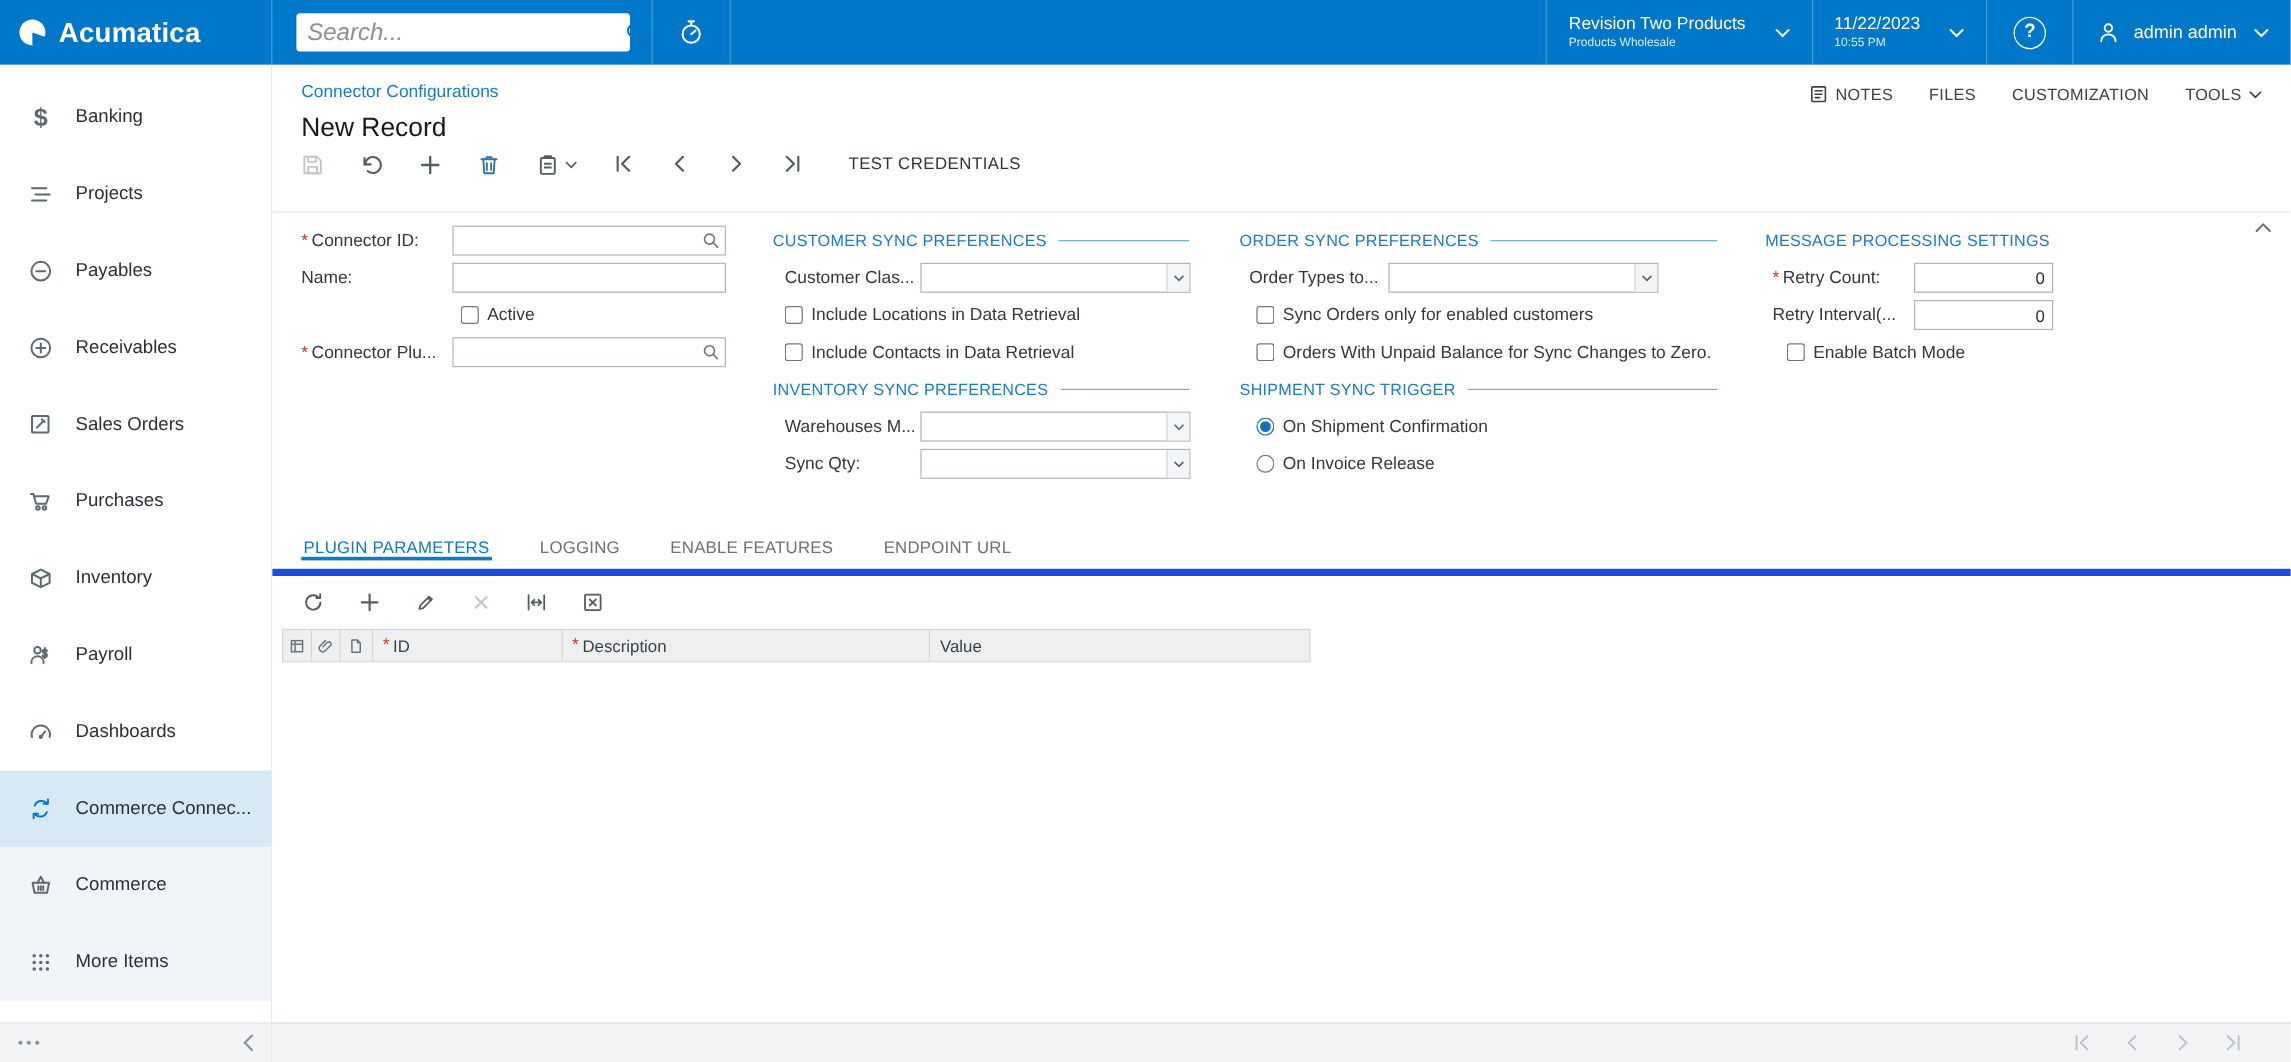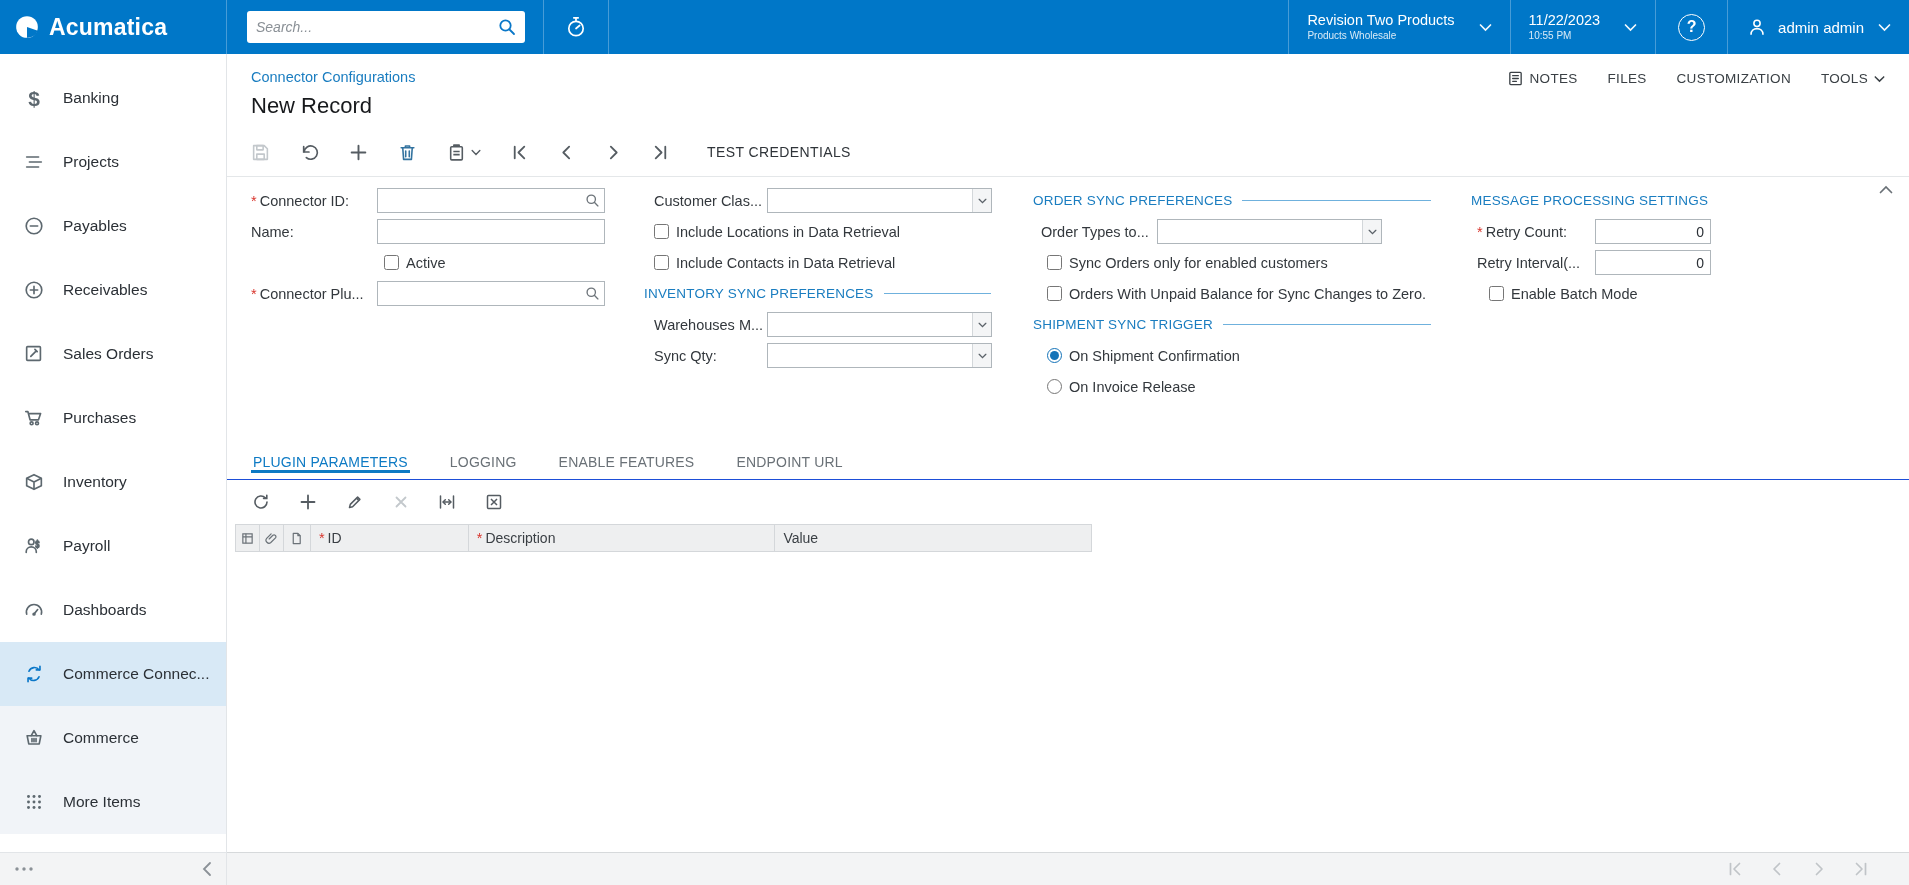--- a/index.html
+++ b/index.html
@@ -8,21 +8,21 @@
   svg{flex-shrink:0;display:block}
   .app{width:1909px;height:885px;display:flex;flex-direction:column}
 
   
   .topbar{height:54px;background:#0077c8;color:#fff;display:flex;align-items:stretch;flex-shrink:0}
   .logo-area{width:227px;display:flex;align-items:center;gap:9px;padding-left:14px;
     border-right:1px solid rgba(255,255,255,.28);cursor:pointer}
   .logo-text{font-size:23px;font-weight:bold;letter-spacing:.2px}
   .search-wrap{display:flex;align-items:center;padding-left:20px}
   .search-box{width:278px;height:32px;background:#fff;border-radius:3px;display:flex;align-items:center;padding:0 9px}
-  .search-box input{flex:1;border:none;outline:none;font-size:14px;color:#3c4247;background:transparent;
+  .search-box input{flex:1;border:none;outline:none;font-size:20px;color:#3c4247;background:transparent;
     font-family:inherit}
   .search-box input::placeholder{font-style:italic;color:#8a9096}
   .seg{display:flex;align-items:center;border-left:1px solid rgba(255,255,255,.28);padding:0 18px}
   .timer-seg{margin-left:18px;border-right:1px solid rgba(255,255,255,.28);padding:0 20px;cursor:pointer}
   .spacer{flex:1}
   .two-line{display:flex;flex-direction:column;justify-content:center;line-height:1.25}
   .two-line .l1{font-size:14.5px}
   .two-line .sub{font-size:10px;opacity:.85;margin-top:1px}
   .seg .chev{margin-left:24px;opacity:.95}
   .help-seg{padding:0 22px;cursor:pointer}
@@ -47,21 +47,21 @@
 
   
   .main{flex:1;display:flex;flex-direction:column;min-width:0;background:#fff}
   .main-header{height:74px;position:relative;padding:14px 24px 0}
   .breadcrumb{font-size:14.5px;color:#1a7dc0;text-decoration:none;cursor:pointer;display:inline-block}
   .page-title{font-size:22px;font-weight:400;color:#17191c;margin-top:7px}
   .header-actions{position:absolute;top:16px;right:24px;display:flex;align-items:center;gap:30px;
     font-size:13.5px;color:#3a4045;letter-spacing:.3px}
   .header-actions .action{display:flex;align-items:center;gap:6px;cursor:pointer}
 
-  .record-toolbar{height:48px;display:flex;align-items:center;gap:30px;padding:0 24px;flex-shrink:0}
+  .record-toolbar{height:48px;display:flex;align-items:flex-start;gap:30px;padding:0 24px;flex-shrink:0}
   .tbtn{background:none;border:none;cursor:pointer;color:#555c62;display:flex;align-items:center;padding:0}
   .tbtn.disabled{color:#c3c8cc;cursor:default}
   .tbtn.blue{color:#33739f}
   .clip-group{display:flex;align-items:center;gap:5px}
   .text-btn{background:none;border:none;cursor:pointer;font-family:inherit;font-size:14px;color:#2f3439;
     letter-spacing:.4px;margin-left:8px}
 
   
   .form-panel{height:272px;border-top:1px solid #e4e7e9;display:flex;padding:8px 0 0 24px;position:relative;flex-shrink:0}
   .panel-collapse{position:absolute;top:8px;right:16px;background:none;border:none;cursor:pointer;color:#6a7177}
@@ -93,21 +93,21 @@
   .cb{width:15px;height:15px;margin-right:7px;accent-color:#1473b8}
   .cb-label{font-size:14.5px;color:#33383d}
   .indent-active{padding-left:133px}
   .section-h{height:31px;display:flex;align-items:center;color:#1a7dc0;font-size:13.5px;letter-spacing:.2px}
   .section-h .line{flex:1;height:1px;background:#6fb1dd;margin-left:10px}
   .fcol2 .section-h{padding-right:42px}
   .fcol3 .section-h{padding-right:40px}
   .fcol4 .section-h{padding-right:60px}
 
   
-  .tabs{height:32px;display:flex;align-items:center;padding-left:24px;border-bottom:1px solid #1d4ed8;flex-shrink:0}
+  .tabs{height:32px;display:flex;align-items:flex-start;padding-left:24px;border-bottom:6px solid #1d4ed8;flex-shrink:0}
   .tab{display:flex;align-items:center;margin-right:38px;font-size:14px;color:#6a7177;letter-spacing:.2px;
     cursor:pointer;border-bottom:3px solid transparent;padding:0 2px}
   .tab.active{color:#0d7ac4;border-bottom-color:#0d7ac4}
 
   
   .grid-toolbar{height:44px;display:flex;align-items:center;gap:29px;padding-left:25px;flex-shrink:0}
   .grid-header{height:28px;display:flex;margin-left:8px;background:#eeeff0;border-top:1px solid #d4d7da;
     border-bottom:1px solid #d4d7da;border-left:1px solid #d4d7da;width:857px;flex-shrink:0}
   .gh-cell{border-right:1px solid #d4d7da;display:flex;align-items:center;font-size:14px;color:#3a3f44;
     padding:0 8px;cursor:pointer}
@@ -437,20 +437,24 @@
                 <input class="tinput w228" style="">
               <svg class="mag" width="15" height="15" viewBox="0 0 18 18" fill="none" stroke="currentColor" stroke-width="1.6" stroke-linecap="round">
                   <circle cx="7.5" cy="7.5" r="5"></circle>
                   <path d="M11.2 11.2l4.3 4.3"></path>
                 </svg>
             </span>
           </div>
         </div>
 
         <div class="fcol2">
+          <div class="section-h">
+            <span>CUSTOMER SYNC PREFERENCES</span>
+              <span class="line"></span>
+          </div>
           <div class="frow">
             <label class="flabel lw2"><span>Customer Clas...</span></label>
             <div class="dd">
               <span class="arrow">
                   <svg width="9" height="6" viewBox="0 0 13 9" fill="none" stroke="currentColor" stroke-width="2" stroke-linecap="round">
                     <path d="M1.5 2l5 5 5-5"></path>
                   </svg>
                 </span>
             </div>
           </div>

